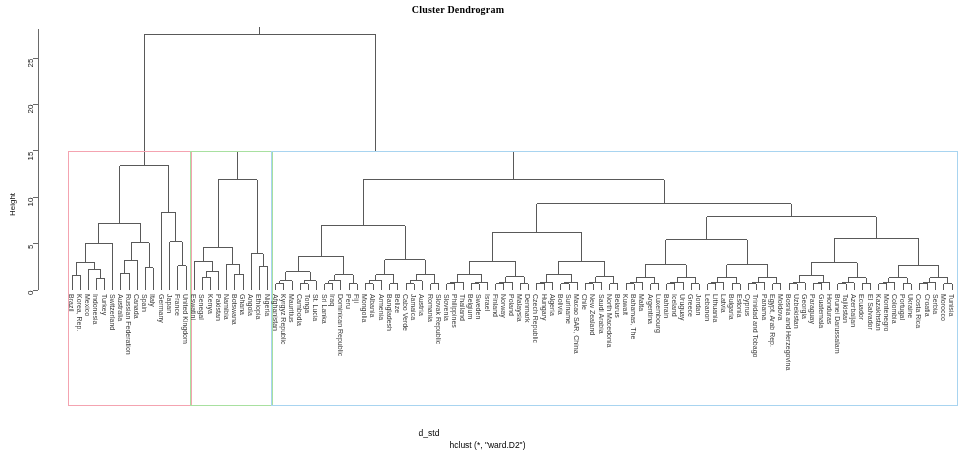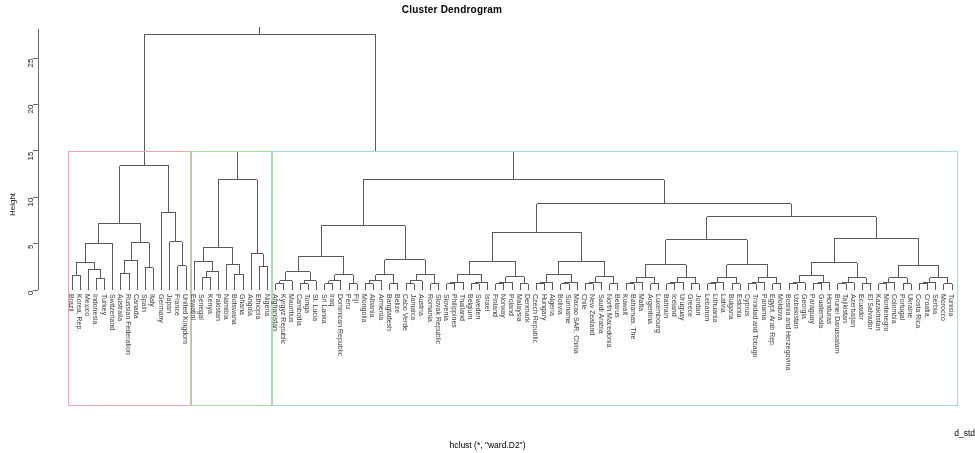--- a/index.html
+++ b/index.html
@@ -3,35 +3,35 @@
 <meta charset="utf-8">
 <style>
   html,body{margin:0;padding:0;background:#ffffff;}
   body{
     width:975px;height:453px;overflow:hidden;
     font-family:"Liberation Sans","DejaVu Sans",sans-serif;
     color:#000;
   }
   #root{position:relative;width:975px;height:453px;}
   #plot-title{
-    position:absolute;top:4px;left:10px;width:884px;text-align:center;
-    font-size:10px;font-weight:bold;letter-spacing:.2px;
+    position:absolute;top:4px;left:16px;width:884px;text-align:center;
+    font-size:10px;font-weight:bold;letter-spacing:.2px;font-family:Liberation Serif, serif;
   }
   #svg-layer{position:absolute;top:0;left:0;}
   #ylabel{
     position:absolute;left:-18px;top:200px;width:60px;text-align:center;
     font-size:8px;transform:rotate(-90deg);transform-origin:center center;
     color:#111;
   }
   .ytick-label{
     position:absolute;font-size:8px;color:#111;text-align:right;
     width:18px;transform:rotate(-90deg);transform-origin:100% 50%;
   }
   #xcap1{
-    position:absolute;left:0;top:428px;width:975px;text-align:right;
+    position:absolute;left:0;top:428px;width:858px;text-align:center;
     font-size:8.5px;
   }
   #xcap2{
     position:absolute;left:0;top:440px;width:975px;text-align:center;
     font-size:8.5px;
   }
   .leaf-label{
     position:absolute;
     font-size:7px;
     color:#3a3a3a;

